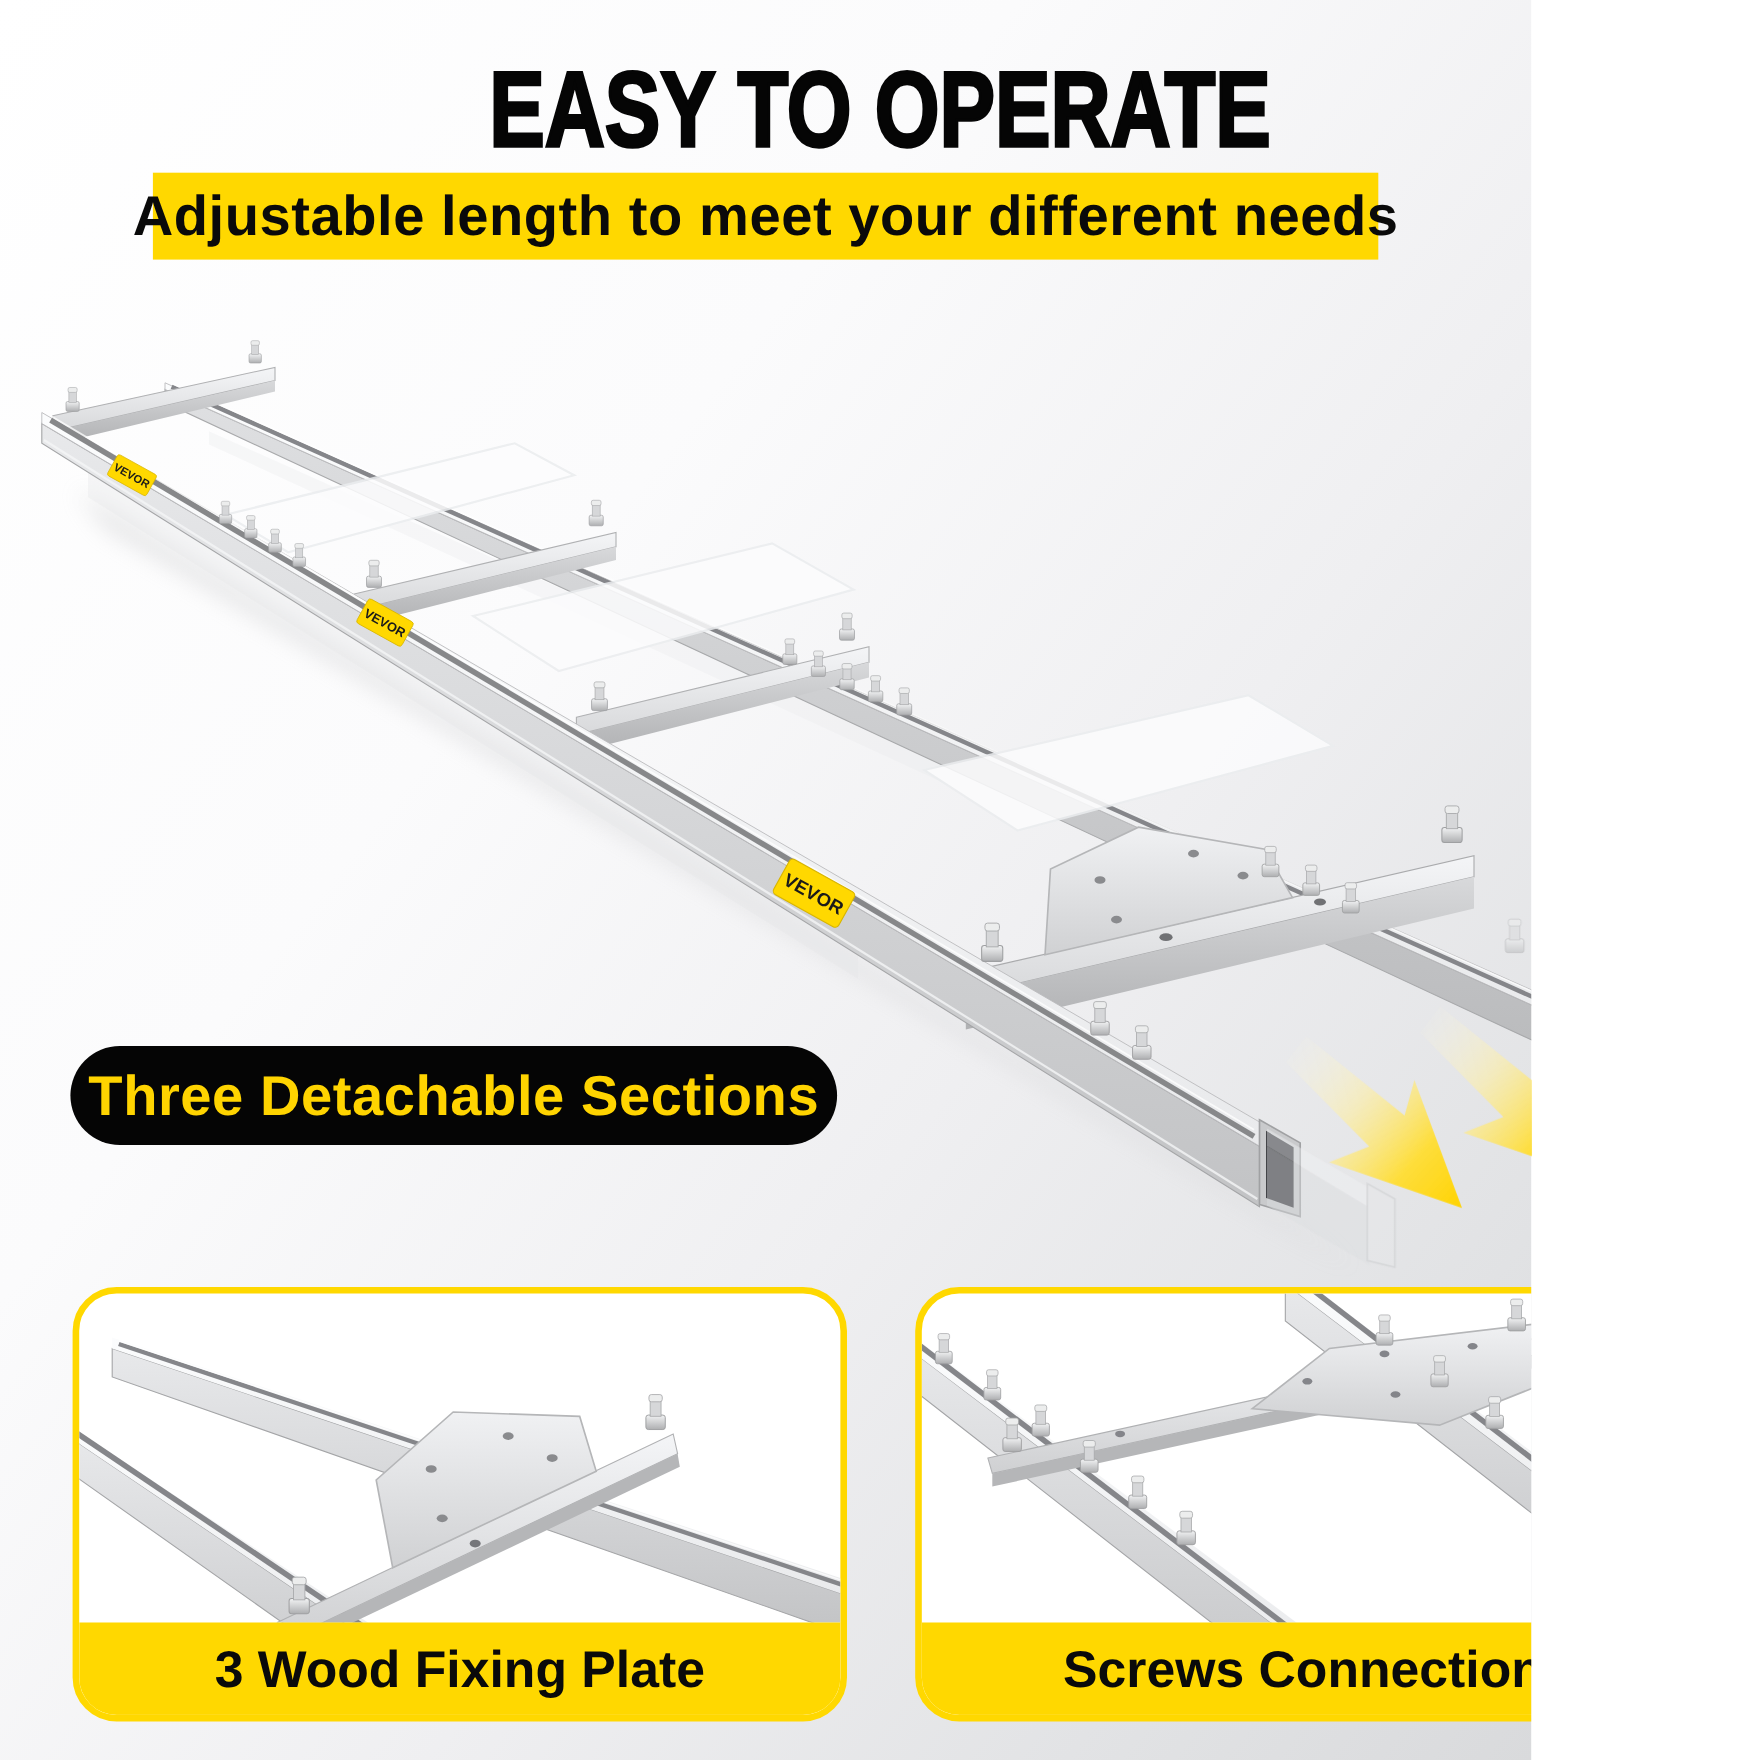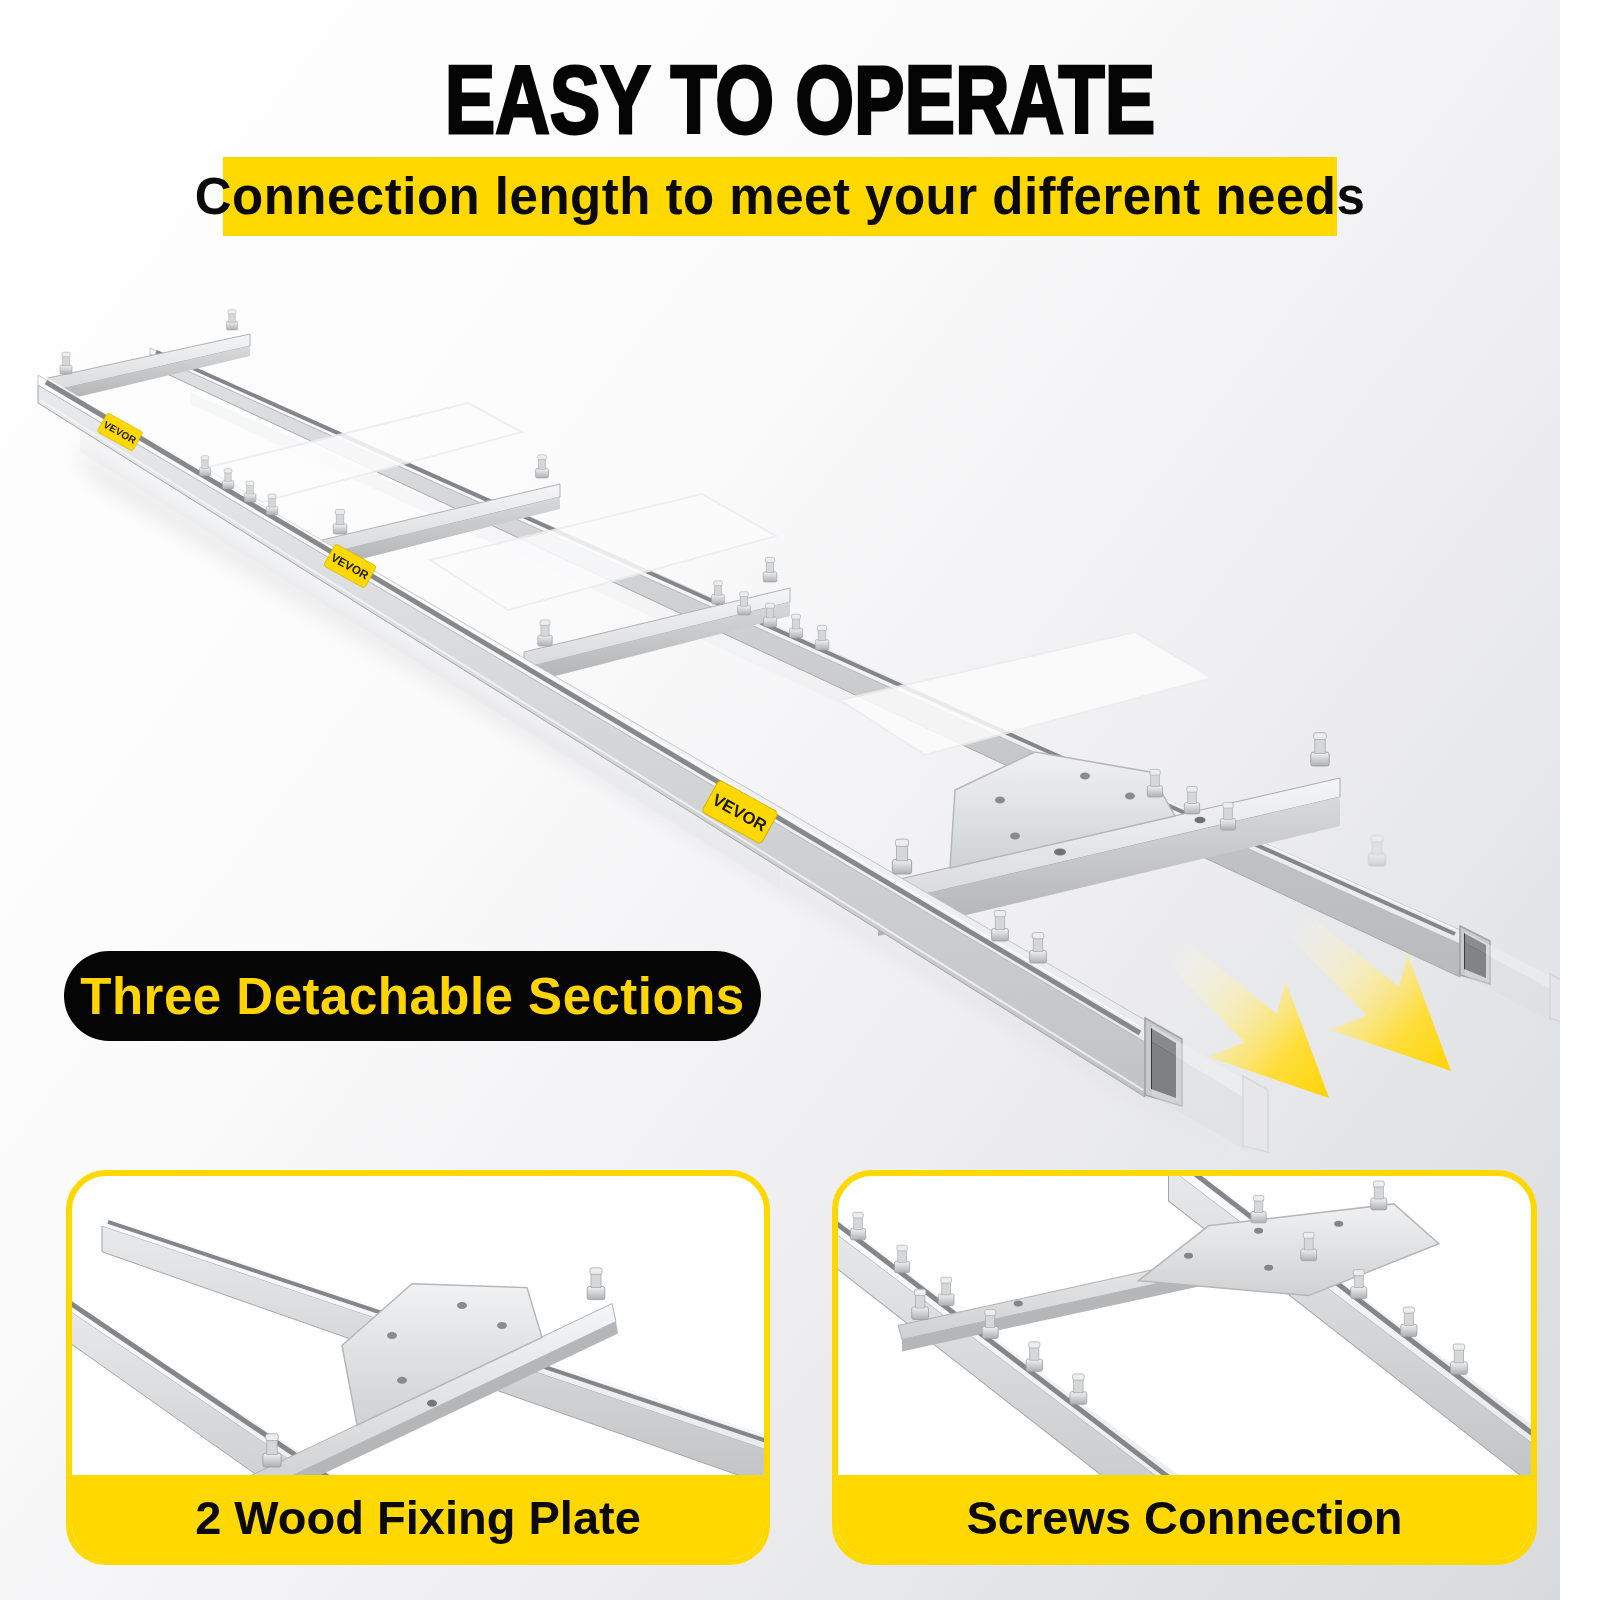--- a/index.html
+++ b/index.html
@@ -1,17 +1,17 @@
 <!DOCTYPE html>
 <html><head>
 <meta charset="utf-8">
 <style>
   html,body{margin:0;padding:0;}
   body{font-family:"Liberation Sans",sans-serif;background:#fff;}
-  .page{position:relative;width:1560px;height:1600px;overflow:hidden;
+  .page{position:relative;width:1392px;height:1600px;overflow:hidden;
         background:linear-gradient(128deg,#ffffff 0%,#fbfbfc 35%,#efeff1 62%,#e2e3e5 84%,#d9dadc 100%);}
   
   .title{position:absolute;top:44px;left:0;width:1600px;text-align:center;
          font-size:97px;font-weight:700;color:#050505;letter-spacing:0px;
          transform:scaleX(0.78);transform-origin:50% 50%;
          -webkit-text-stroke:3px #050505;white-space:nowrap;}
   
   .banner{position:absolute;top:157px;left:50%;transform:translateX(-50%);
           width:1114px;height:79px;background:#FFD800;display:flex;align-items:center;justify-content:center;}
   .banner span{font-size:51px;font-weight:700;color:#0a0a0a;letter-spacing:0.5px;white-space:nowrap;}
@@ -33,21 +33,21 @@
   .sticker-text{font-family:"Liberation Sans",sans-serif;font-weight:700;}
 </style>
 </head>
 <body>
 
 <div class="page">
 
   <div class="title">EASY TO OPERATE</div>
 
   <div class="banner">
-    <span>Connection length to meet your different needs</span>
+    <span>Adjustable length to meet your different needs</span>
   </div>
 
   <svg class="product-svg" viewBox="0 260 1600 900">
     <defs>
       <linearGradient id="mTop" x1="0" y1="0" x2="0" y2="1">
         <stop offset="0" stop-color="#fbfcfd"></stop>
           <stop offset="1" stop-color="#e9eaec"></stop>
       </linearGradient>
       <linearGradient id="mSide" x1="0" y1="0" x2="0" y2="1">
         <stop offset="0" stop-color="#e8e9eb"></stop>
@@ -272,21 +272,21 @@
         <polygon points="285,250 270,170 340,108 455,112 470,162" fill="url(#lPlate)" stroke="#b5b6b8" stroke-width="1.5"></polygon>
         <ellipse cx="320" cy="160" rx="5" ry="3.5" fill="#8a8b8e"></ellipse>
         <ellipse cx="390" cy="130" rx="5" ry="3.5" fill="#8a8b8e"></ellipse>
         <ellipse cx="430" cy="150" rx="5" ry="3.5" fill="#8a8b8e"></ellipse>
         <ellipse cx="330" cy="205" rx="5" ry="3.5" fill="#8a8b8e"></ellipse>
       </g>
       <use href="#stud-l" transform="translate(200,292) scale(1.15)"></use>
       <use href="#stud-l" transform="translate(524,124) scale(1.1)"></use>
     </svg>
     <div class="card-footer">
-      <span>2 Wood Fixing Plate</span>
+      <span>3 Wood Fixing Plate</span>
     </div>
   </div>
 
   <div class="card right">
     <svg class="card-img" viewBox="0 0 692 300" preserveAspectRatio="none">
       <defs>
         <linearGradient id="rTop" x1="0" y1="0" x2="0" y2="1">
             <stop offset="0" stop-color="#fbfcfd"></stop>
             <stop offset="1" stop-color="#e9eaec"></stop>
           </linearGradient>

